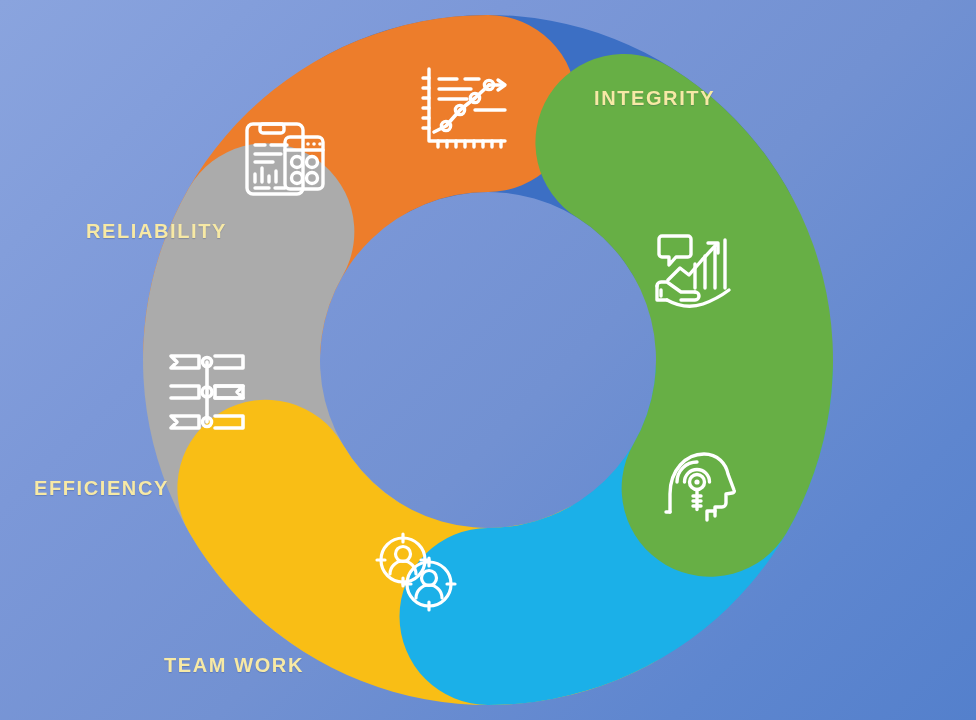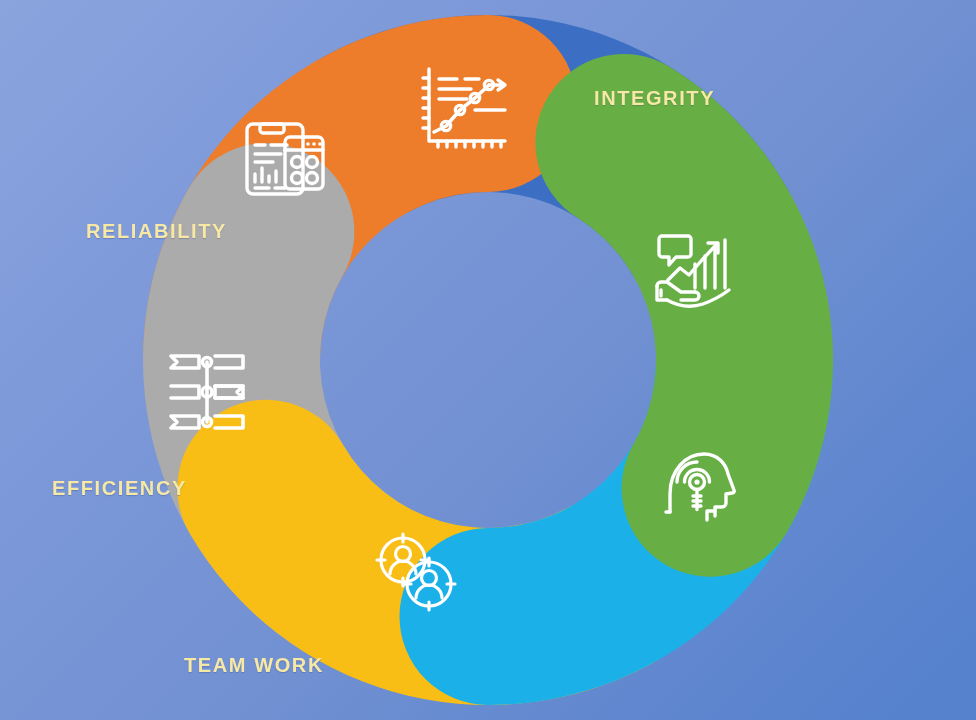--- a/index.html
+++ b/index.html
@@ -65,22 +65,22 @@
         <path d="M 326.0323108388677 55.38308046367018 A 345 345 0 0 1 786.7787643056313 187.49999999999986 A 88.5 88.5 0 0 1 633.4922678357857 275.99999999999994 A 168 168 0 0 0 409.12877745197034 211.66480439970027 A 88.5 88.5 0 0 1 326.0323108388677 55.38308046367018 Z" fill="#3C6FC4"></path>
         <path d="M 143.21016467841196 347.9596736376372 A 345 345 0 0 1 487.99999999999994 15 A 88.5 88.5 0 0 1 487.99999999999994 192 A 168 168 0 0 0 320.1023410607919 354.1368845539798 A 88.5 88.5 0 0 1 143.21016467841196 347.9596736376372 Z" fill="#ED7D2B"></path>
         <path d="M 305.17785383954435 652.576593173967 A 345 345 0 0 1 189.22123569436866 187.49999999999997 A 88.5 88.5 0 0 1 342.5077321642143 276 A 168 168 0 0 0 398.97356360882156 502.4720801542796 A 88.5 88.5 0 0 1 305.17785383954435 652.576593173967 Z" fill="#ABABAB"></path>
         <path d="M 649.9676891611323 664.6169195363298 A 345 345 0 0 1 189.22123569436866 532.5 A 88.5 88.5 0 0 1 342.5077321642143 444 A 168 168 0 0 0 566.8712225480297 508.3351956002997 A 88.5 88.5 0 0 1 649.9676891611323 664.6169195363298 Z" fill="#F9BE15"></path>
         <path d="M 832.789835321588 372.04032636236286 A 345 345 0 0 1 488 705 A 88.5 88.5 0 0 1 488 528 A 168 168 0 0 0 655.8976589392081 365.8631154460202 A 88.5 88.5 0 0 1 832.789835321588 372.04032636236286 Z" fill="#1BB0E8"></path>
         <path d="M 670.8221461604558 67.42340682603304 A 345 345 0 0 1 786.7787643056313 532.5 A 88.5 88.5 0 0 1 633.4922678357857 444 A 168 168 0 0 0 577.0264363911784 217.52791984572045 A 88.5 88.5 0 0 1 670.8221461604558 67.42340682603304 Z" fill="#67AF45"></path>
       </g>
   </svg>
 
   <div class="segment-label" style="left:594px; top:88px;">INTEGRITY</div>
-  <div class="segment-label" style="left:184px; top:655px;">TEAM WORK</div>
-  <div class="segment-label" style="left:52px;  top:478px;">EFFICIENCY</div>
+  <div class="segment-label" style="left:164px; top:655px;">TEAM WORK</div>
+  <div class="segment-label" style="left:34px;  top:478px;">EFFICIENCY</div>
   <div class="segment-label" style="left:38px;  top:221px;margin-left:48px;">RELIABILITY</div>
 
   <div class="icon-holder" style="left:413px; top:57px;">
     <svg viewBox="0 0 100 100" fill="none" stroke="#FFFFFF" stroke-width="3.4" stroke-linecap="round" stroke-linejoin="round">
       <path d="M16 12 V84 H92"></path>
       <path d="M16 21 h-6 M16 31 h-6 M16 41 h-6 M16 51 h-6 M16 61 h-6 M16 71 h-6"></path>
       <path d="M25 84 v6 M34 84 v6 M43 84 v6 M52 84 v6 M61 84 v6 M70 84 v6 M79 84 v6 M88 84 v6"></path>
       <path d="M26 22 h18 M52 22 h14 M26 32 h32 M26 42 h28 M62 53 h30"></path>
       <path d="M21 75 L33 69 L47 53 L62 41 L76 28" stroke-width="3.6"></path>
       <path d="M76 28 h14"></path>

